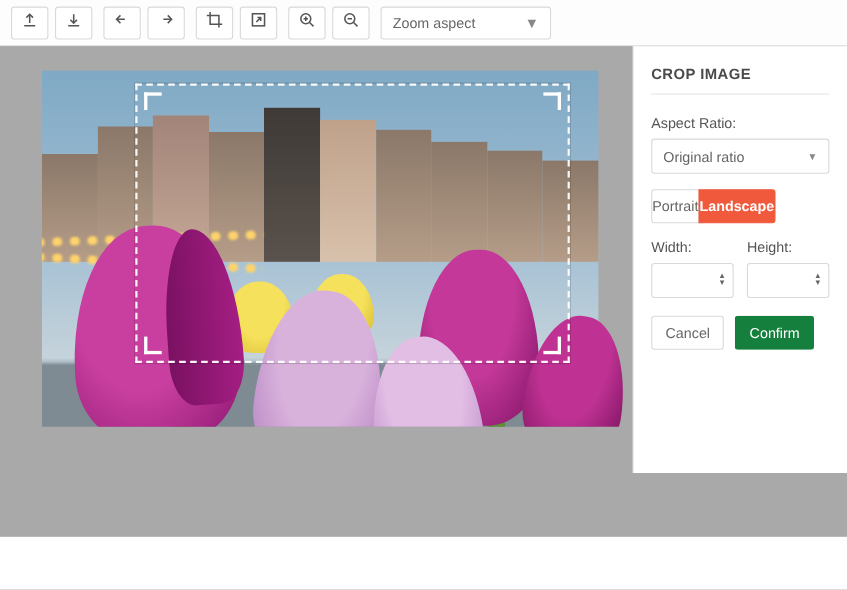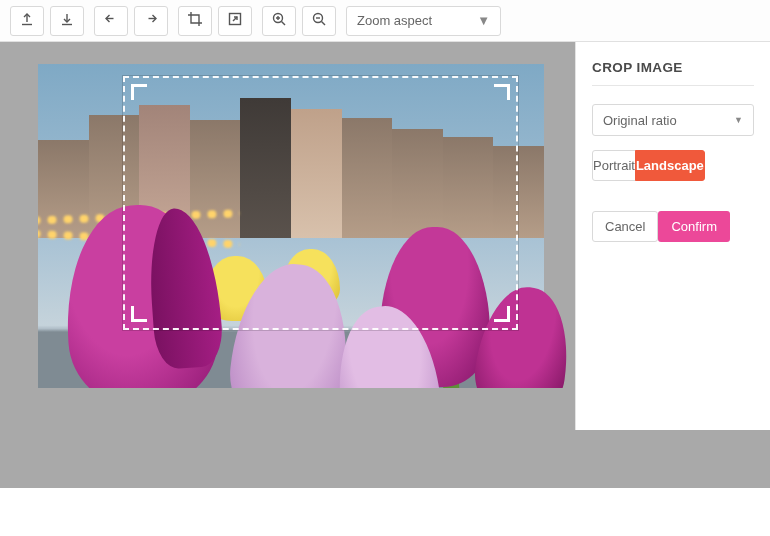--- a/index.html
+++ b/index.html
@@ -65,24 +65,24 @@
   .orientation .opt.active{ background:#f0593b; border-color:#f0593b; color:#fff;font-weight:bold;}
   .wh-row{ display:flex; gap:12px; margin-bottom:16px;}
   .wh-col{ flex:1; }
   .numinput{ display:flex; align-items:center; border:1px solid #d9d9d9; border-radius:3px; height:32px; padding:0 6px 0 8px; justify-content:space-between; background:#fff;}
   .numinput input{ border:none; outline:none; width:100%; font-size:13px; color:#333; background:transparent;}
   .spin{ display:flex; flex-direction:column; gap:0;}
   .spin span{ font-size:7px; color:#666; line-height:6px; cursor:pointer;}
   .check-row{ display:flex; align-items:center; gap:8px; margin-bottom:20px;}
   .cbox{ width:15px; height:15px; border:1px solid #f0593b; background:#f0593b; border-radius:2px; display:flex; align-items:center; justify-content:center;}
   .cbox svg{width:11px;height:11px; color:#fff;}
-  .btn-row{ display:flex; }
+  .btn-row{ display:flex; gap:10px; }
   .btn{ padding:7px 12px; border-radius:3px; font-size:13px; cursor:pointer; border:1px solid transparent;}
   .btn.secondary{ background:#fff; border-color:#d9d9d9; color:#666;}
-  .btn.primary{ background:#ec4899; color:#fff;}
+  .btn.primary{ background:#15803d; color:#fff;}
 </style>
 </head>
 <body>
 
 <div class="app">
   <div class="toolbar">
     <div class="tool-group">
       <div class="tool-btn">
           <span><svg viewBox="0 0 16 16" fill="none" stroke="currentColor" stroke-width="1.4">
               <path d="M3 13.5h10"></path>
@@ -183,29 +183,50 @@
             <div class="corner bl"></div>
             <div class="corner br"></div>
           </div>
         </div>
       </div>
     </div>
 
     <div class="sidebar">
       <h3>CROP IMAGE</h3>
       <hr>
+      <div class="field-label">Aspect Ratio:</div>
       <div class="select" style="margin-bottom:14px;">
         <span>Original ratio</span>
         <span style="font-size:9px;color:#888;">▼</span>
       </div>
       <div class="orientation">
         <div class="opt">Portrait</div>
         <div class="opt active">Landscape</div>
       </div>
       <div class="wh-row">
+        <div class="wh-col">
+          <div class="field-label">Width:</div>
+          <div class="numinput">
+            <input type="text" value="" style="">
+            <div class="spin">
+                <span>▲</span>
+                <span>▼</span>
+              </div>
+          </div>
+        </div>
+        <div class="wh-col">
+          <div class="field-label">Height:</div>
+          <div class="numinput">
+            <input type="text" value="" style="">
+            <div class="spin">
+                <span>▲</span>
+                <span>▼</span>
+              </div>
+          </div>
+        </div>
       </div>
       <div class="btn-row">
         <div class="btn secondary">Cancel</div>
         <div class="btn primary">Confirm</div>
       </div>
     </div>
   </div>
 </div>
 
 </body></html>

